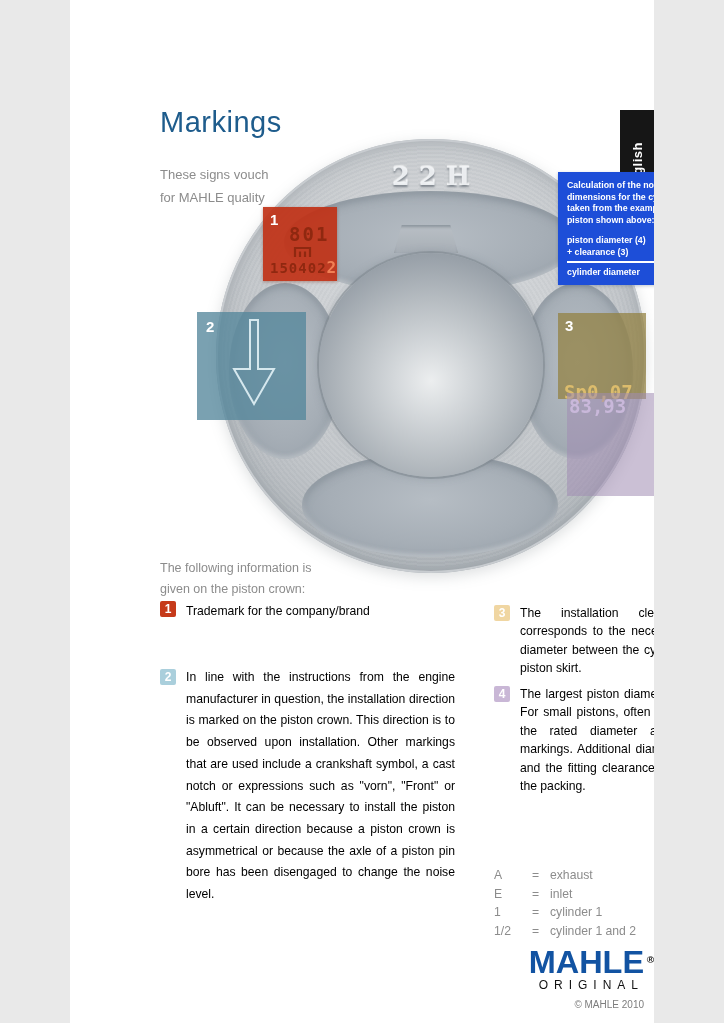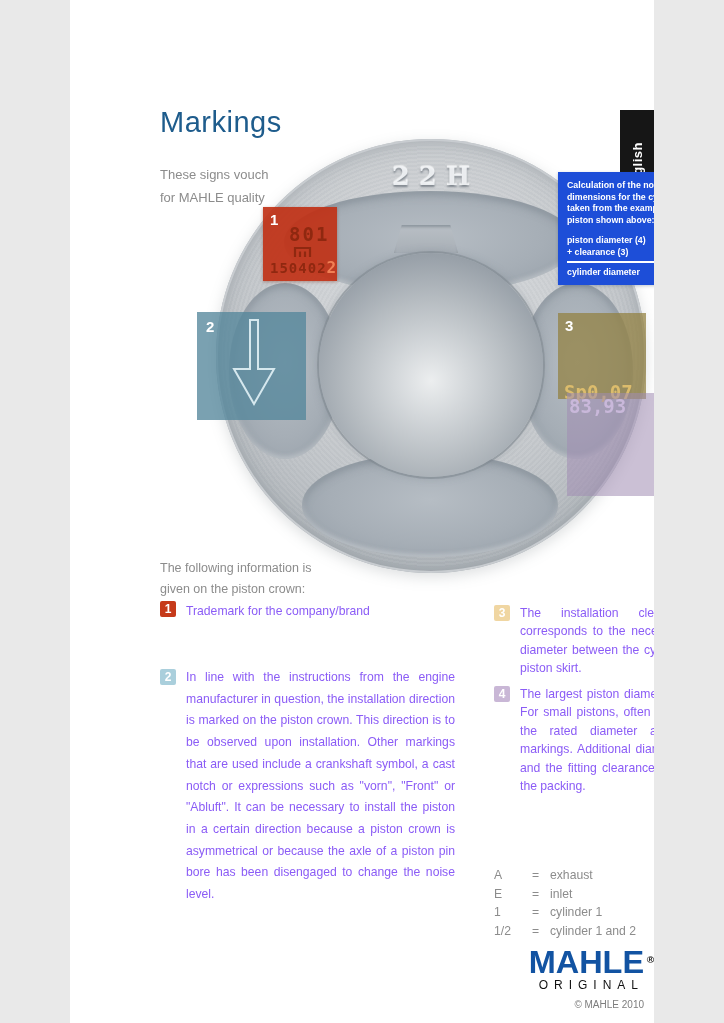--- a/index.html
+++ b/index.html
@@ -70,21 +70,21 @@
   .calc-box .cb-title { font-size:8.8px; font-weight:bold; line-height:11.5px; margin-bottom:8px; }
   .cb-row { display:flex; justify-content:space-between; font-size:8.8px; font-weight:bold;
             line-height:12px; }
   .cb-sep { border:none; border-top:2px solid #ffffff; margin:3px 0 3px 0; }
   
   .gray { color:#8c8c8c; }
   .intro { position:absolute; left:90px; top:558px; font-size:12.5px; line-height:21px; }
   .marker { position:absolute; width:16px; height:16px; border-radius:2px; color:#fff;
             font-weight:bold; font-size:12px; display:flex; align-items:center;
             justify-content:center; }
-  .item-text { position:absolute; font-size:12.2px; color:#8b5cf6; text-align:justify; }
+  .item-text { position:absolute; font-size:12.2px; color:#000000; text-align:justify; }
   .lh-loose { line-height:21.7px; }
   .lh-tight { line-height:18.4px; }
   .further-intro { position:absolute; left:424px; top:818px; font-size:12.2px; line-height:18.5px; }
   .defs { position:absolute; left:424px; top:866px; font-size:12.2px; color:#8c8c8c; }
   .def-row { display:flex; line-height:18.6px; }
   .def-key { width:38px; }
   .def-eq { width:18px; }
   
   .logo { position:absolute; right:10px; top:950px; width:200px; text-align:right; }
   .logo-brand { display:inline-block; position:relative; color:#1253a2; font-weight:bold;

